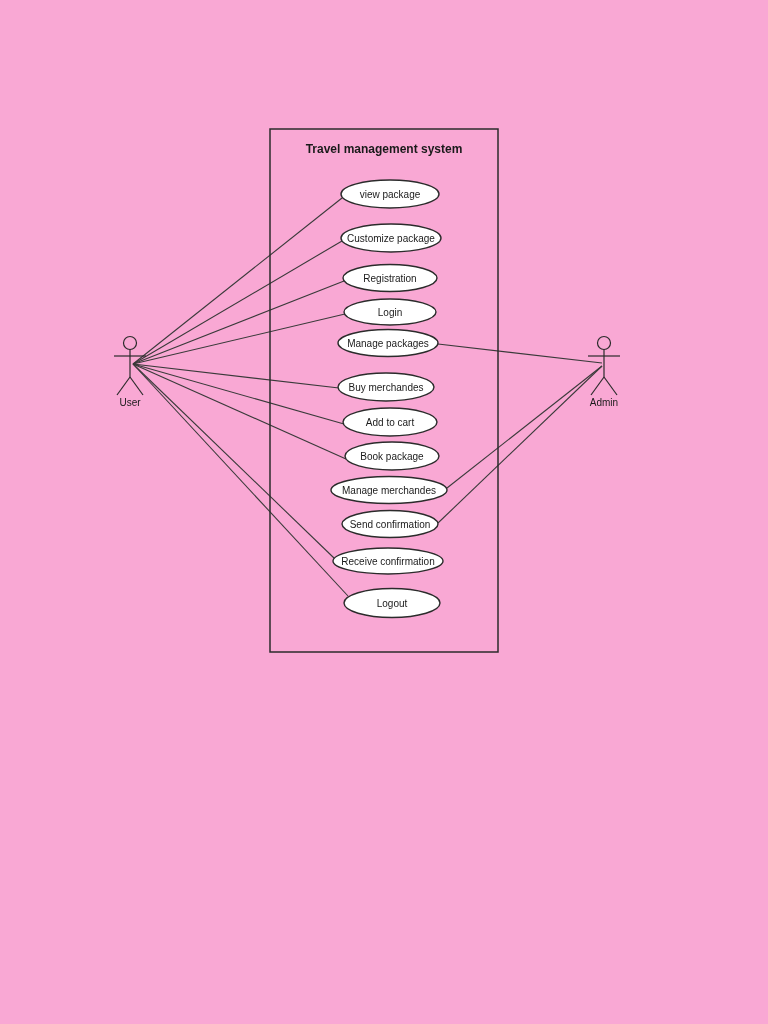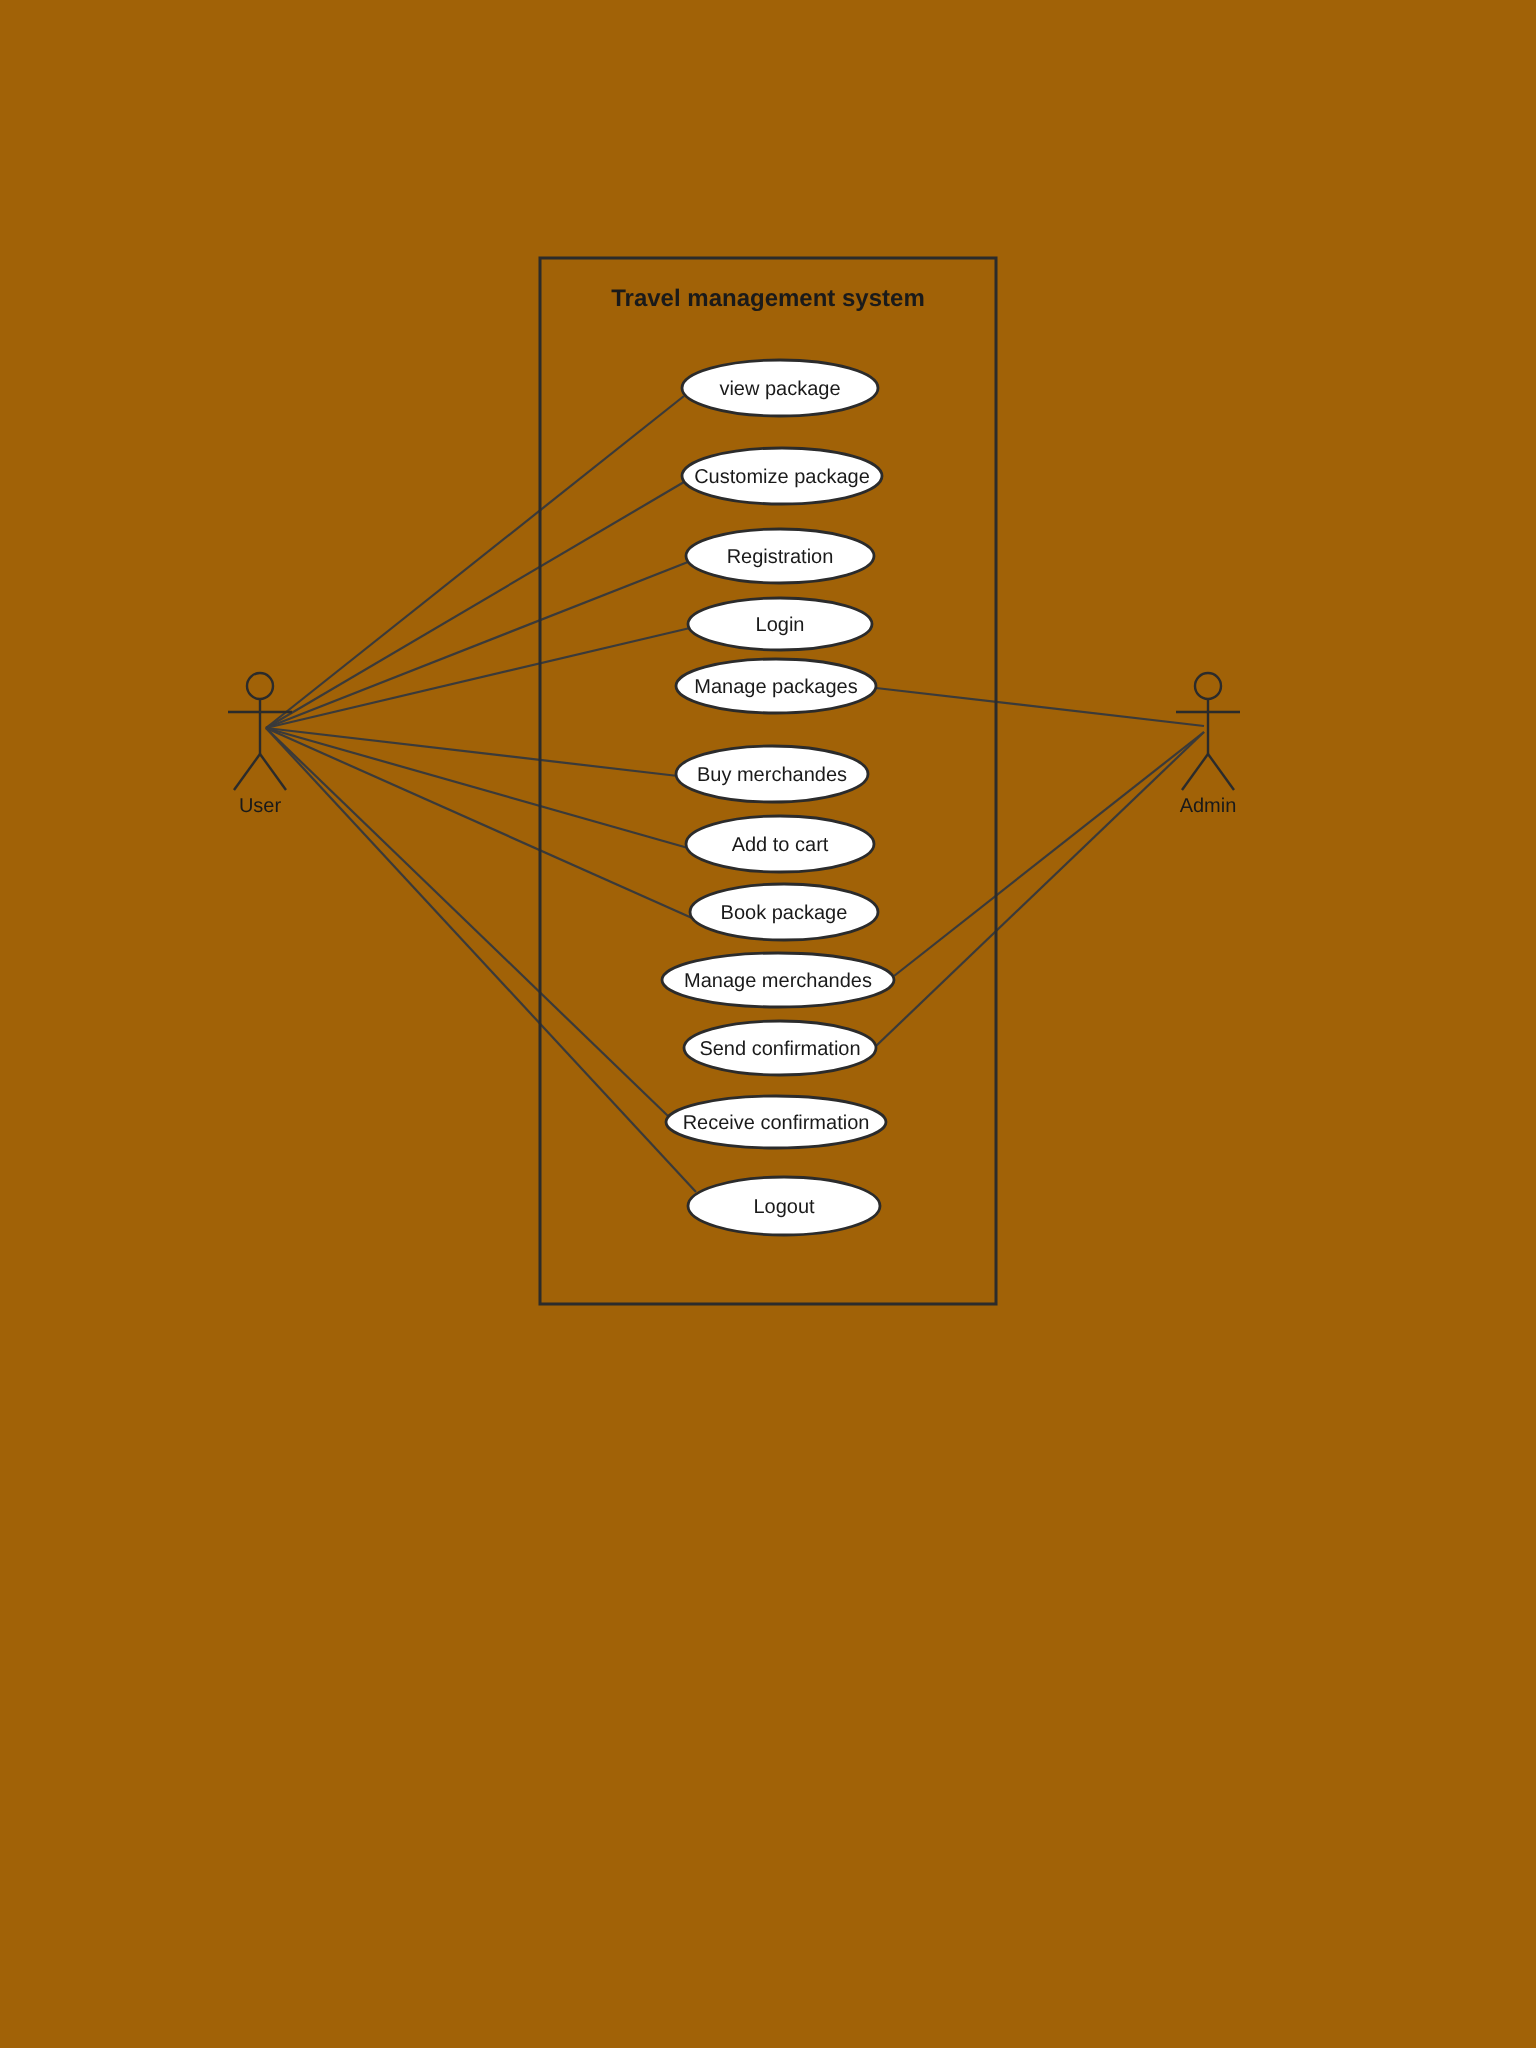--- a/index.html
+++ b/index.html
@@ -10,21 +10,21 @@
   body {
     width: 768px;
     height: 1024px;
     overflow: hidden;
     font-family: "Liberation Sans", sans-serif;
   }
   .page {
     position: relative;
     width: 768px;
     height: 1024px;
-    background: #a16207;
+    background: #f9a8d4;
   }
   svg {
     display: block;
   }
   .diagram-title {
     font-family: "Liberation Sans", sans-serif;
     font-size: 12px;
     font-weight: bold;
     fill: #1a1a1a;
   }

